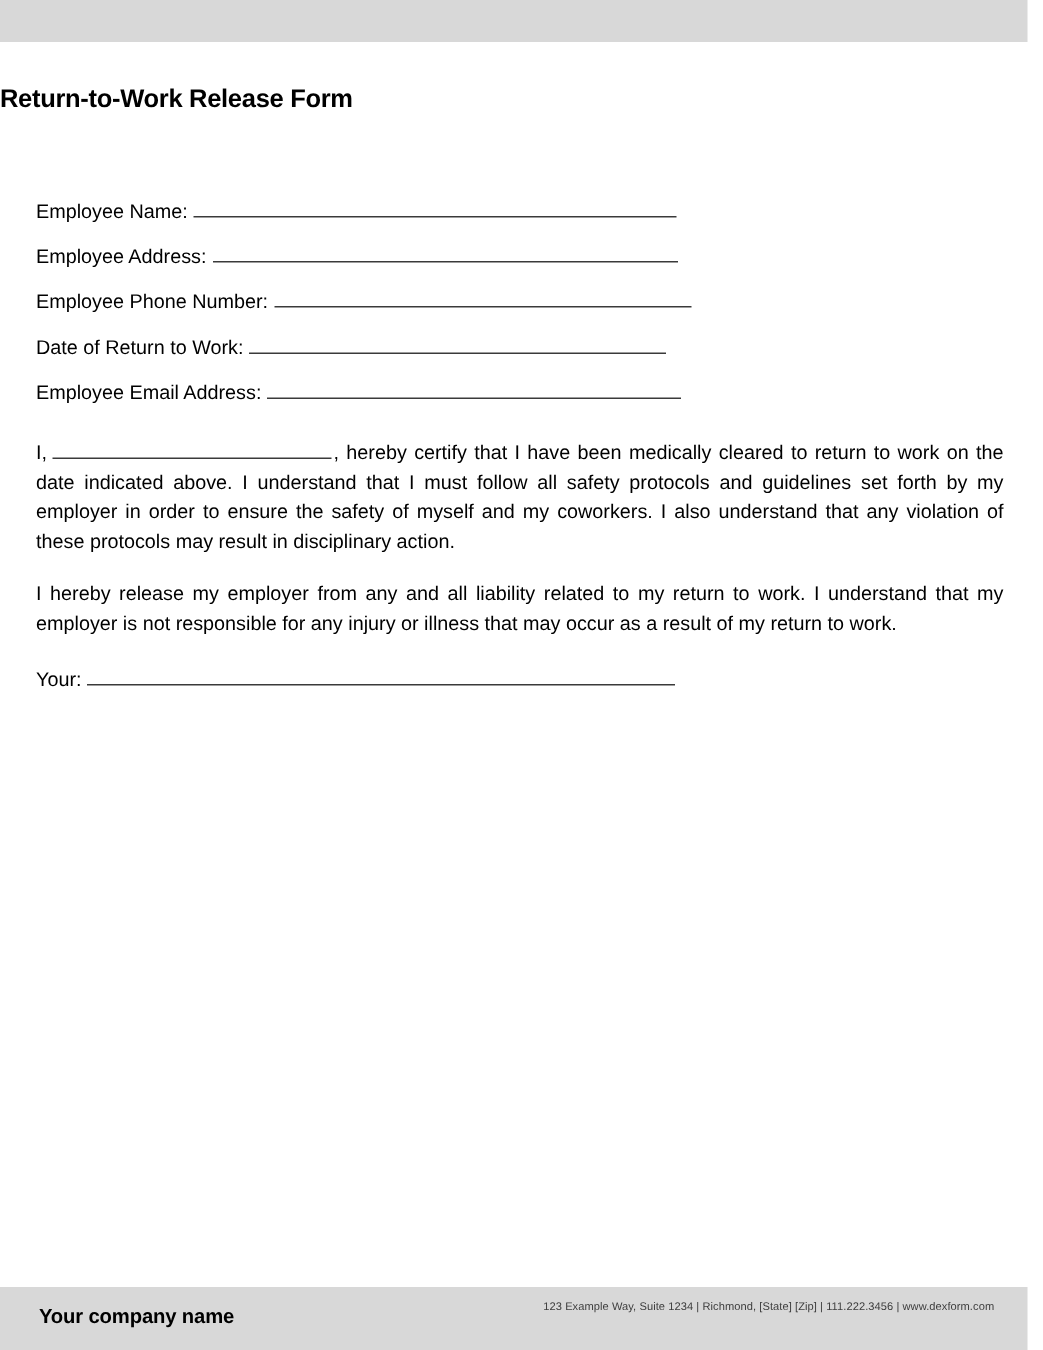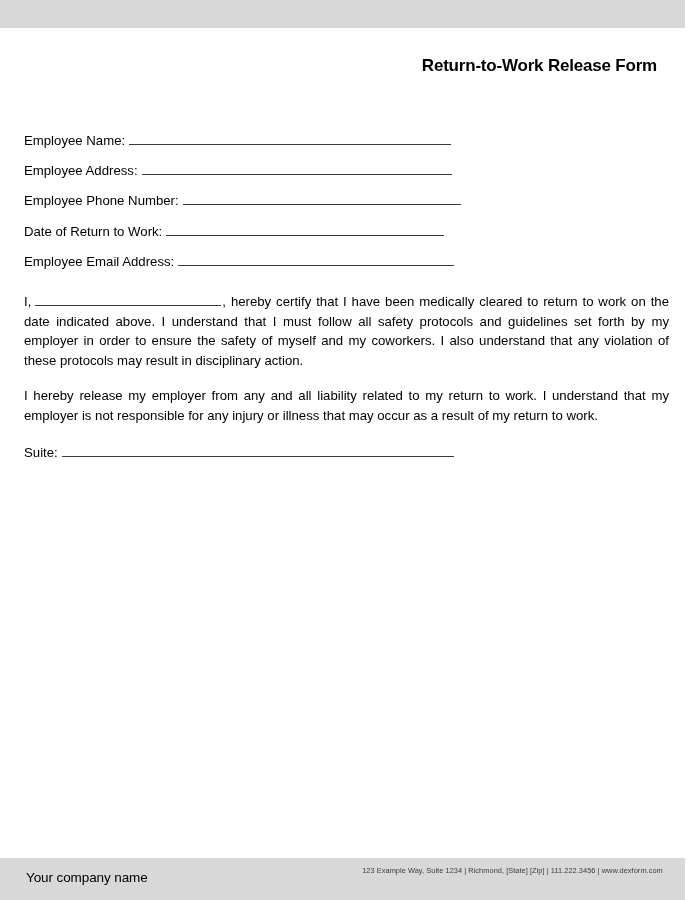--- a/index.html
+++ b/index.html
@@ -37,28 +37,27 @@
   
   .page {
     position: absolute;
     left: 0;
     top: 28px;
     width: 695px;
     height: 830px;
   }
 
   .doc-title {
-    text-align: right;
+    text-align: left;
     font-size: 17px;
     font-weight: bold;
     letter-spacing: -0.2px;
     margin: 0;
     padding-top: 28px;
     padding-right: 38px;
-    padding-left: 12px;
   }
 
   .content {
     position: absolute;
     left: 24px;
     top: 105px;
     width: 645px;
   }
 
   .field-row {
@@ -118,21 +117,21 @@
     left: 0;
     top: 858px;
     width: 685px;
     height: 42px;
   }
   .footer-company {
     position: absolute;
     left: 26px;
     top: 12px;
     font-size: 13.5px;
-    font-weight: normal;
+    font-weight: bold;
     letter-spacing: -0.1px;
   }
   .footer-meta {
     position: absolute;
     left: 350px;
     top: 8px;
     width: 325px;
     text-align: center;
     font-size: 7.4px;
     color: #3c3c3c;
@@ -169,21 +168,21 @@
     <div class="field-row">
       <span class="field-label">Employee Email Address:</span><span class="rule rule-email"></span>
     </div>
 
     <p class="para para-1"><span>I,</span><span class="inline-rule"></span><span>, hereby certify that I have been medically cleared to return to work on the date indicated above. I understand that I must follow all safety protocols and guidelines set forth by my employer in order to ensure the safety of myself and my coworkers. I also understand that any violation of these protocols may result in disciplinary action.</span></p>
 
     <p class="para para-2">I hereby release my employer from any and all liability related to my return to work. I understand that my employer is not responsible for any injury or illness that may occur as a result of my return to work.</p>
 
 
     <div class="sign-row sign-date">
-      <span class="field-label">Suite:</span><span class="rule rule-datefield"></span>
+      <span class="field-label">Your:</span><span class="rule rule-datefield"></span>
     </div>
 
   </div>
 </div>
 
 <div class="band-bottom"></div>
 
 <div class="footer">
   <div class="footer-company">Your company name</div>
   <div class="footer-meta">123 Example Way, Suite 1234 | Richmond, [State] [Zip] | 111.222.3456 | www.dexform.com</div>

